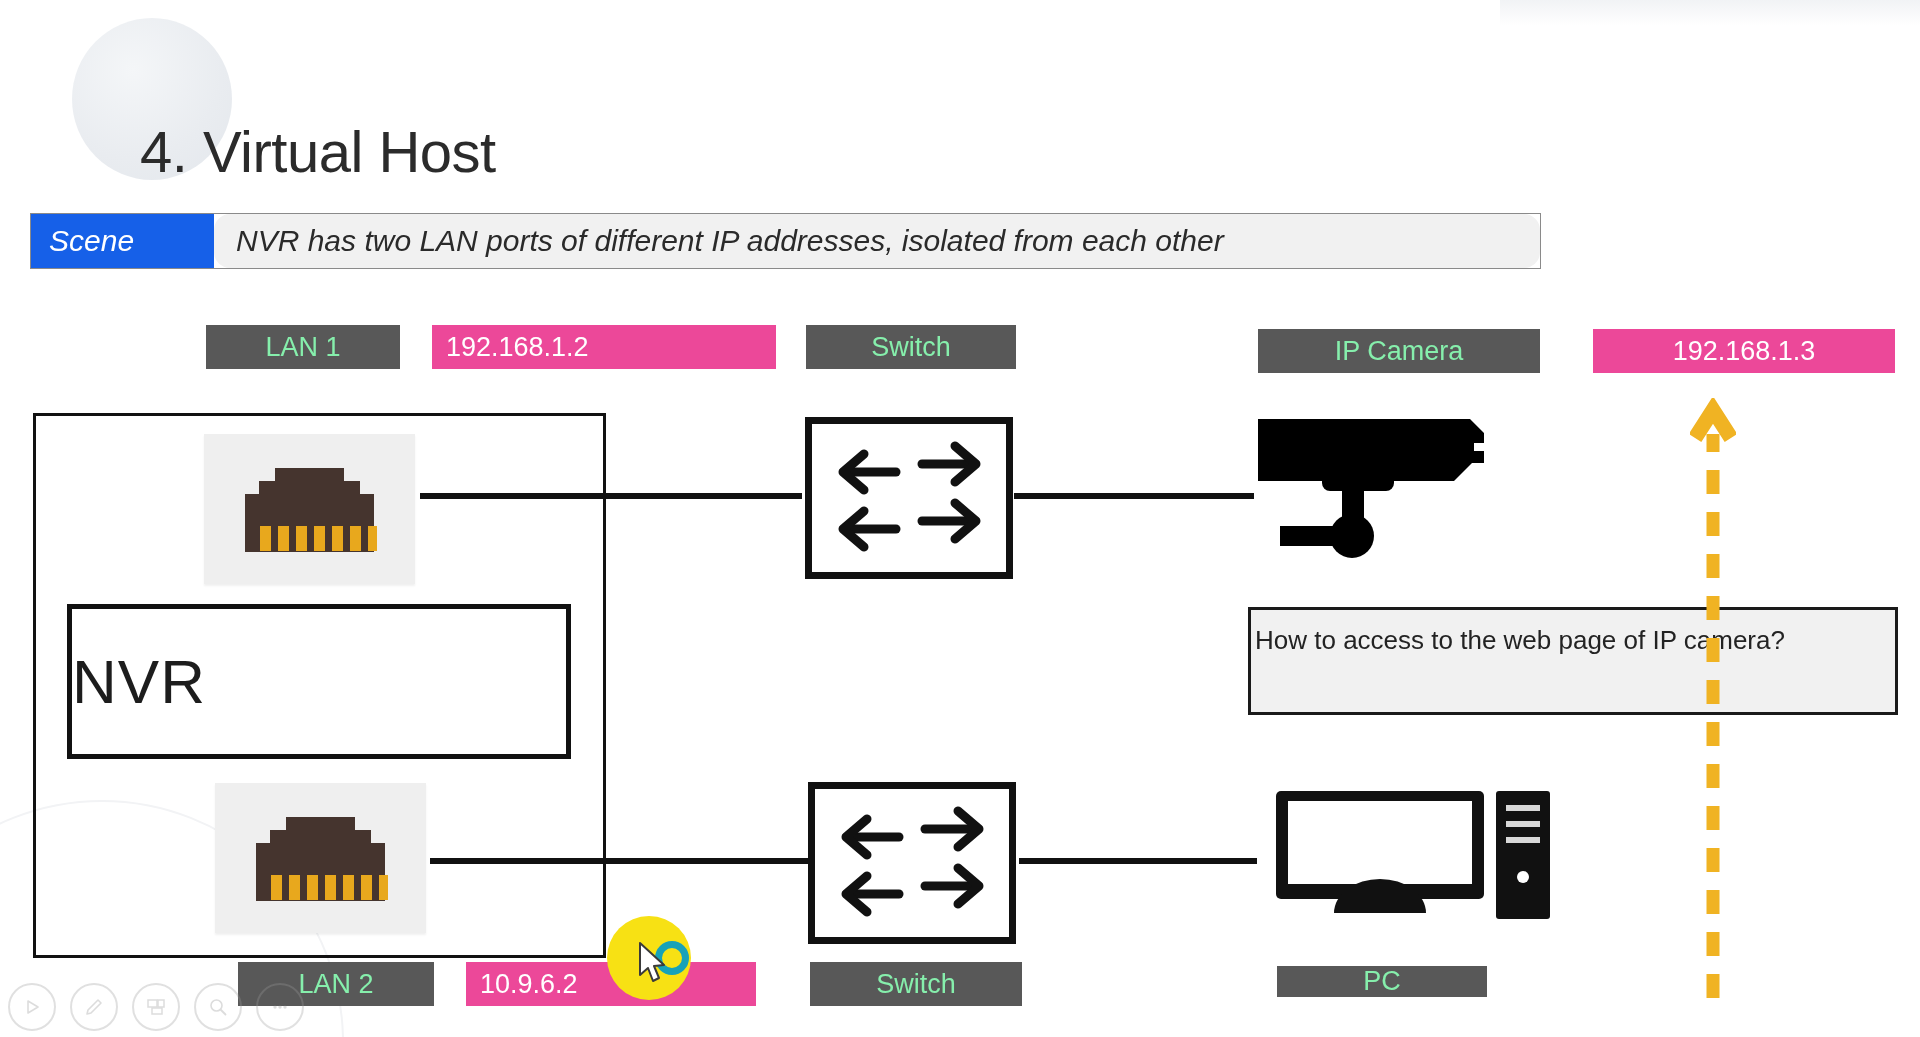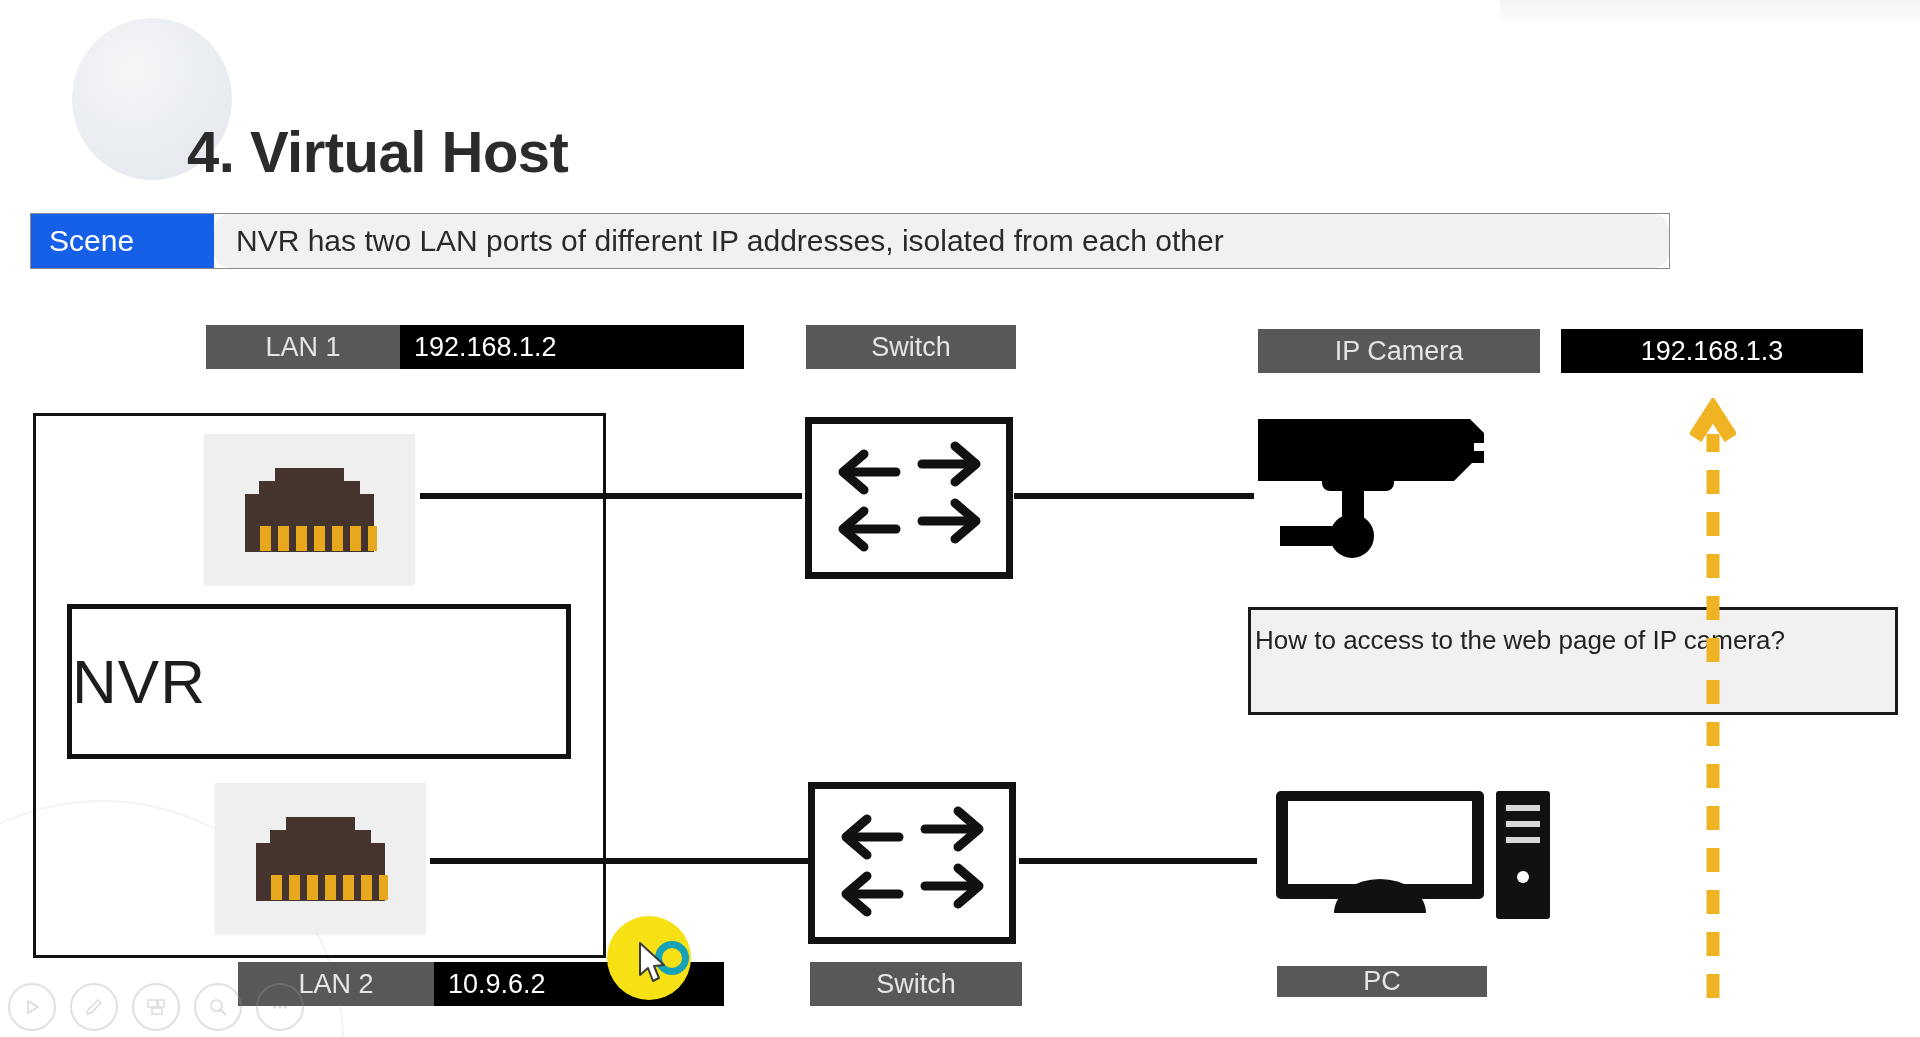--- a/index.html
+++ b/index.html
@@ -50,37 +50,37 @@
     background: linear-gradient(180deg, rgba(236,238,241,0.95), rgba(255,255,255,0));
     opacity: .75;
   }
 
   
   .title {
     position: absolute;
     left: 140px;
     top: 118px;
     font-size: 58px;
-    font-weight: 700;
+    font-weight: 400;
     color: #2b2b2b;
     letter-spacing: -0.5px;
     white-space: nowrap;
-    margin-left: 47px;
   }
 
   
   .scene-bar {
     position: absolute;
     left: 30px;
     top: 213px;
-    width: 1640px;
+    width: 1511px;
     height: 56px;
     display: flex;
     border: 1px solid #8a8a8a;
     box-sizing: border-box;
+    font-style: italic;
   }
   .scene-key {
     width: 183px;
     background: #1660e8;
     color: #ffffff;
     font-size: 30px;
     display: flex;
     align-items: center;
     padding-left: 18px;
     box-sizing: border-box;
@@ -99,33 +99,34 @@
 
   
   .chip {
     position: absolute;
     display: flex;
     height: 44px;
     font-size: 27px;
   }
   .chip .name {
     background: #585858;
-    color: #e5e5e5;
+    color: #86efac;
     display: flex;
     align-items: center;
     justify-content: center;
     box-sizing: border-box;
   }
   .chip .ip {
-    background: #000000;
+    background: #ec4899;
     color: #ffffff;
     display: flex;
     align-items: center;
     box-sizing: border-box;
     padding-left: 14px;
+    margin-left: 32px;
   }
 
   #chip-lan1        { left: 206px;  top: 325px; }
   #chip-lan1 .name  { width: 194px; }
   #chip-lan1 .ip    { width: 344px; }
 
   #chip-switch1       { left: 806px;  top: 325px; }
   #chip-switch1 .name { width: 210px; }
 
   #chip-cam        { left: 1258px; top: 329px; gap: 21px; }

